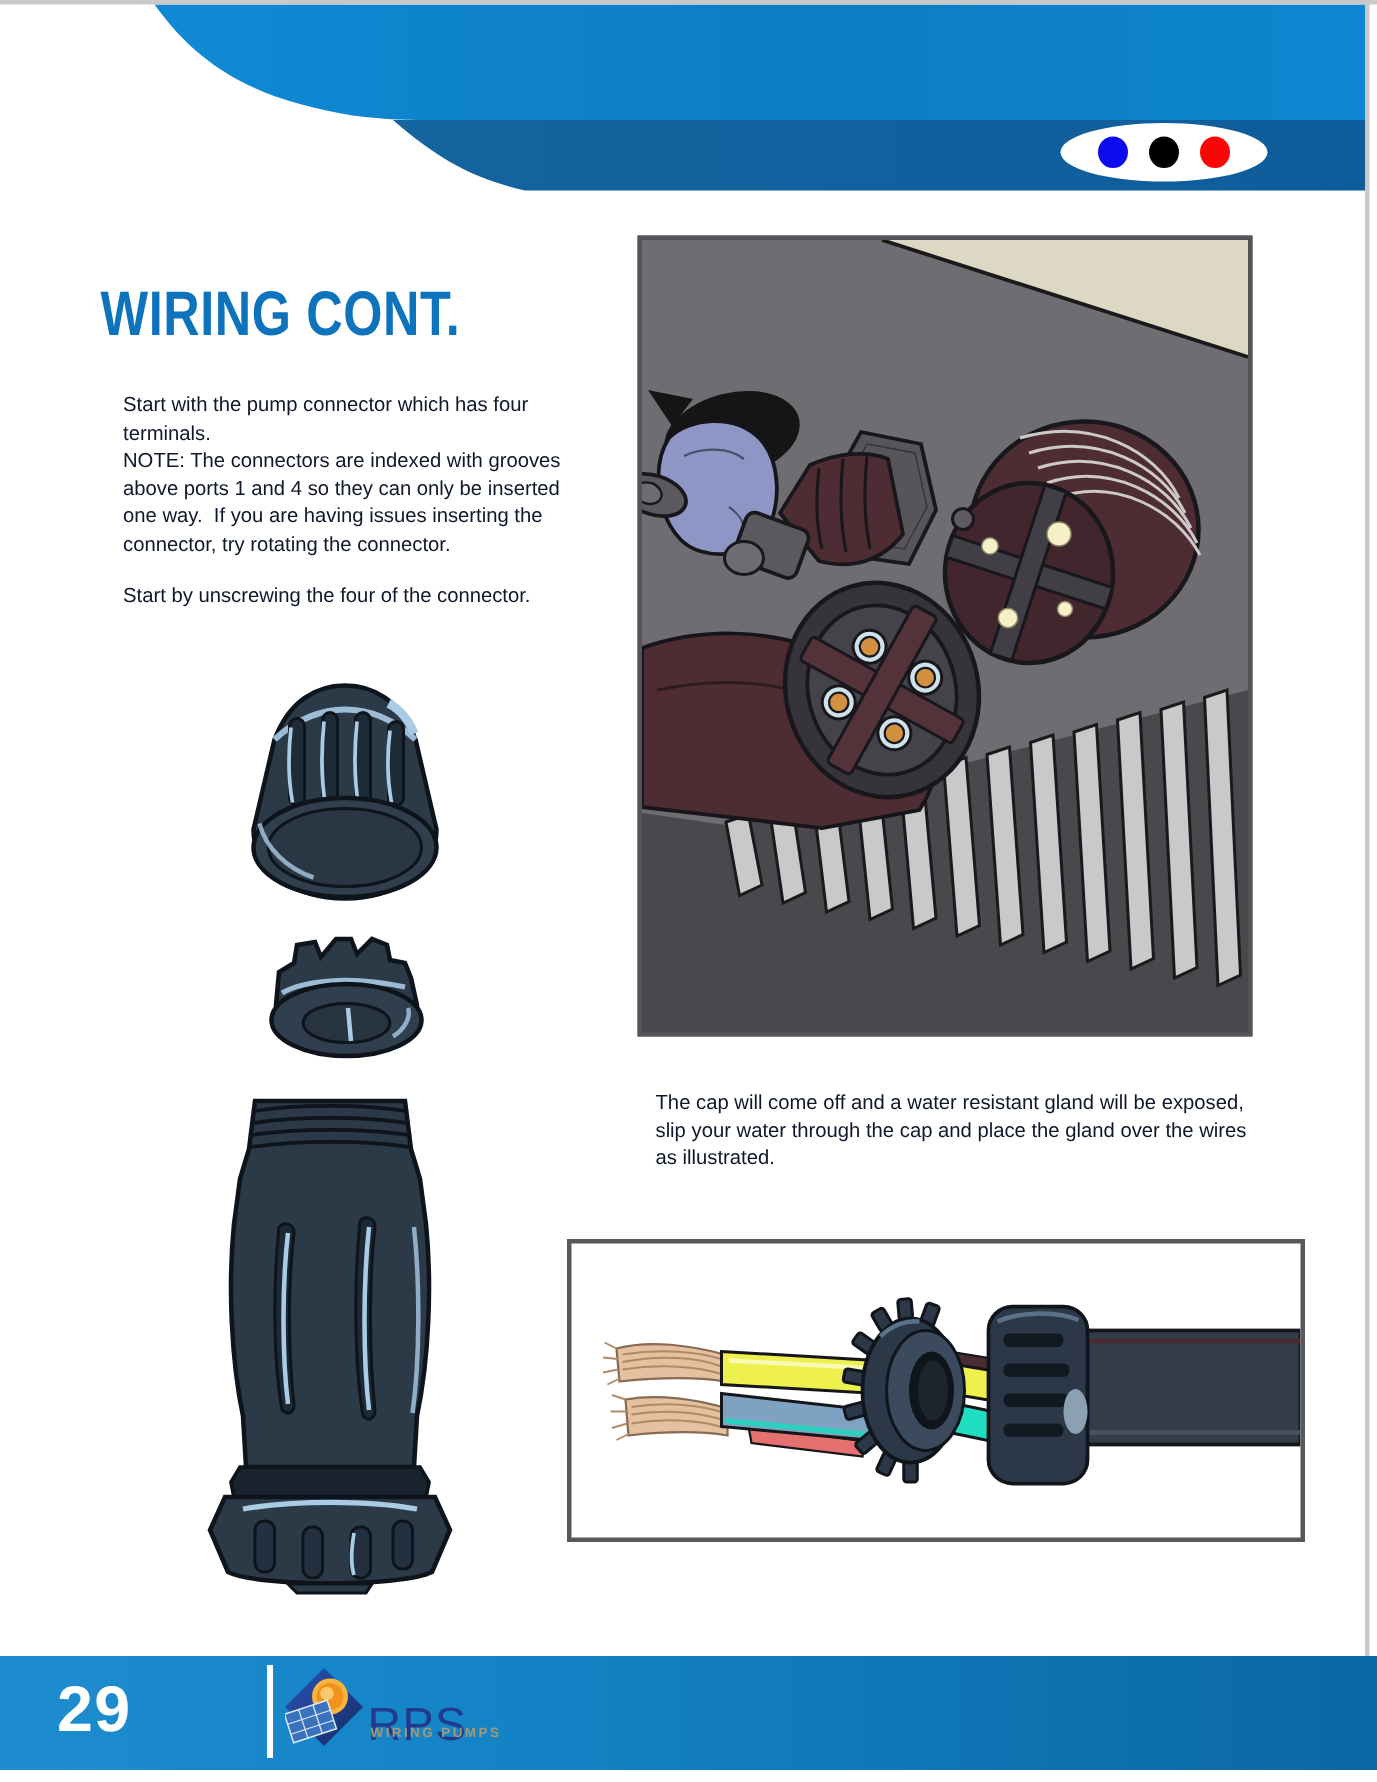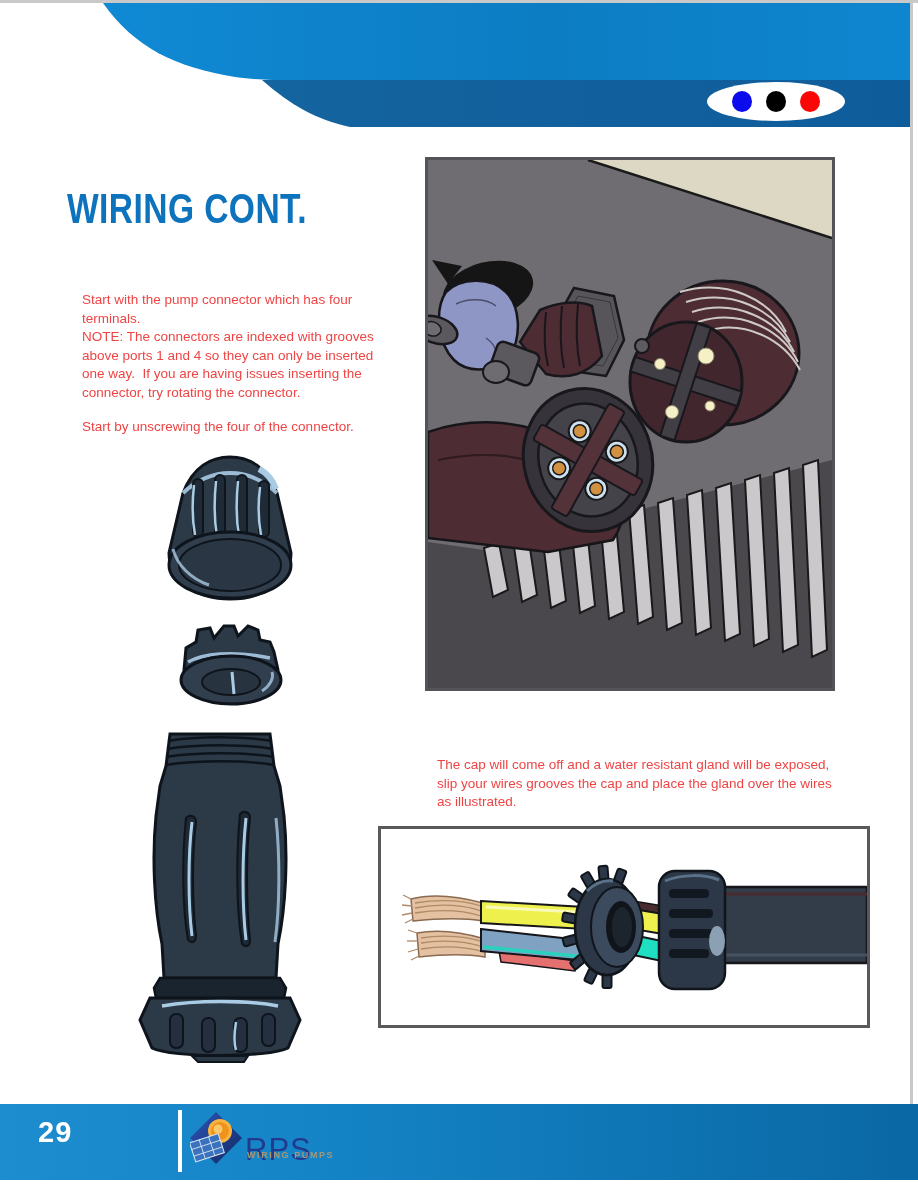--- a/index.html
+++ b/index.html
@@ -14,38 +14,38 @@
   .dot-oval{position:absolute;left:707px;top:82px;width:138px;height:39px;background:#ffffff;
             border-radius:50%;display:flex;align-items:center;justify-content:center;gap:14px;}
   .dot{width:20px;height:21px;border-radius:50%;}
   .dot-blue{background:#0b0bed;}
   .dot-black{background:#000000;}
   .dot-red{background:#fb0607;}
 
   
   .title{position:absolute;left:67px;top:185px;font-size:42px;font-weight:bold;color:#0e73bd;
          transform:scaleX(0.8);transform-origin:0 0;white-space:nowrap;letter-spacing:0.5px;}
-  .bodytext{position:absolute;font-size:13.5px;line-height:18.5px;color:#ef4444;white-space:pre-wrap;margin-top:30px;}
+  .bodytext{position:absolute;font-size:13.5px;line-height:18.5px;color:#0f172a;white-space:pre-wrap;}
   .intro{left:82px;top:261px;width:330px;}
   .step{left:82px;top:388px;width:330px;}
   .caption{left:437px;top:726px;width:420px;}
 
   
   .fig-main{position:absolute;left:425px;top:157px;width:410px;height:534px;border:3px solid #55535a;
             box-sizing:border-box;background:#706d72;overflow:hidden;}
   .fig-frame{position:absolute;left:378px;top:826px;width:492px;height:202px;border:3px solid #58595b;
              box-sizing:border-box;background:#ffffff;overflow:hidden;}
   .fig-cap{position:absolute;left:163px;top:453px;}
   .fig-gland{position:absolute;left:172px;top:618px;}
   .fig-body{position:absolute;left:136px;top:726px;}
 
   
   .footer{position:absolute;left:0;top:1104px;width:918px;height:84px;
           background:linear-gradient(90deg,#1d8dd0 0%,#1484c6 35%,#0a68a4 100%);}
-  .pagenum{position:absolute;left:38px;top:12px;font-size:29px;font-weight:bold;color:#ffffff;letter-spacing:1px;}
+  .pagenum{position:absolute;left:38px;top:12px;font-size:43px;font-weight:bold;color:#ffffff;letter-spacing:1px;}
   .divider{position:absolute;left:178px;top:6px;width:4px;height:62px;background:#ffffff;}
   .logo{position:absolute;left:190px;top:6px;width:150px;height:70px;}
   .logo-diamond{position:absolute;left:0;top:2px;}
   .logo-rps{position:absolute;left:55px;top:22px;font-size:31px;font-weight:normal;color:#223a8e;letter-spacing:1px;}
   .logo-sub{position:absolute;left:57px;top:40px;font-size:9px;font-weight:bold;color:#a59878;letter-spacing:1.6px;}
 </style>
 </head>
 <body>
 
 <div class="page">
@@ -77,21 +77,21 @@
 
   <div class="title">WIRING CONT.</div>
   <div class="bodytext intro">Start with the pump connector which has four
 terminals.
 NOTE: The connectors are indexed with grooves
 above ports 1 and 4 so they can only be inserted
 one way.  If you are having issues inserting the
 connector, try rotating the connector.</div>
   <div class="bodytext step">Start by unscrewing the four of the connector.</div>
   <div class="bodytext caption">The cap will come off and a water resistant gland will be exposed,
-slip your wires grooves the cap and place the gland over the wires
+slip your water through the cap and place the gland over the wires
 as illustrated.</div>
 
   <svg class="fig-cap" width="134" height="150" viewBox="0 0 134 150">
     <path d="M20,40 C30,14 48,4 67,4 C86,4 104,14 114,40 L128,100 C128,128 100,146 67,146 C34,146 6,128 6,100 Z" fill="#2c3947" stroke="#0e141b" stroke-width="3"></path>
     <path d="M20,40 C35,26 52,20 67,20 C84,20 100,27 114,40" fill="none" stroke="#a9cbe4" stroke-width="4" opacity="0.9"></path>
     <path d="M96,16 C104,20 110,28 113,36" fill="none" stroke="#a9cbe4" stroke-width="6"></path>
     <g fill="#1f2a37" stroke="#0e141b" stroke-width="2">
       <rect x="30" y="26" width="10" height="58" rx="5"></rect>
       <rect x="52" y="22" width="10" height="62" rx="5"></rect>
       <rect x="74" y="22" width="10" height="62" rx="5"></rect>

